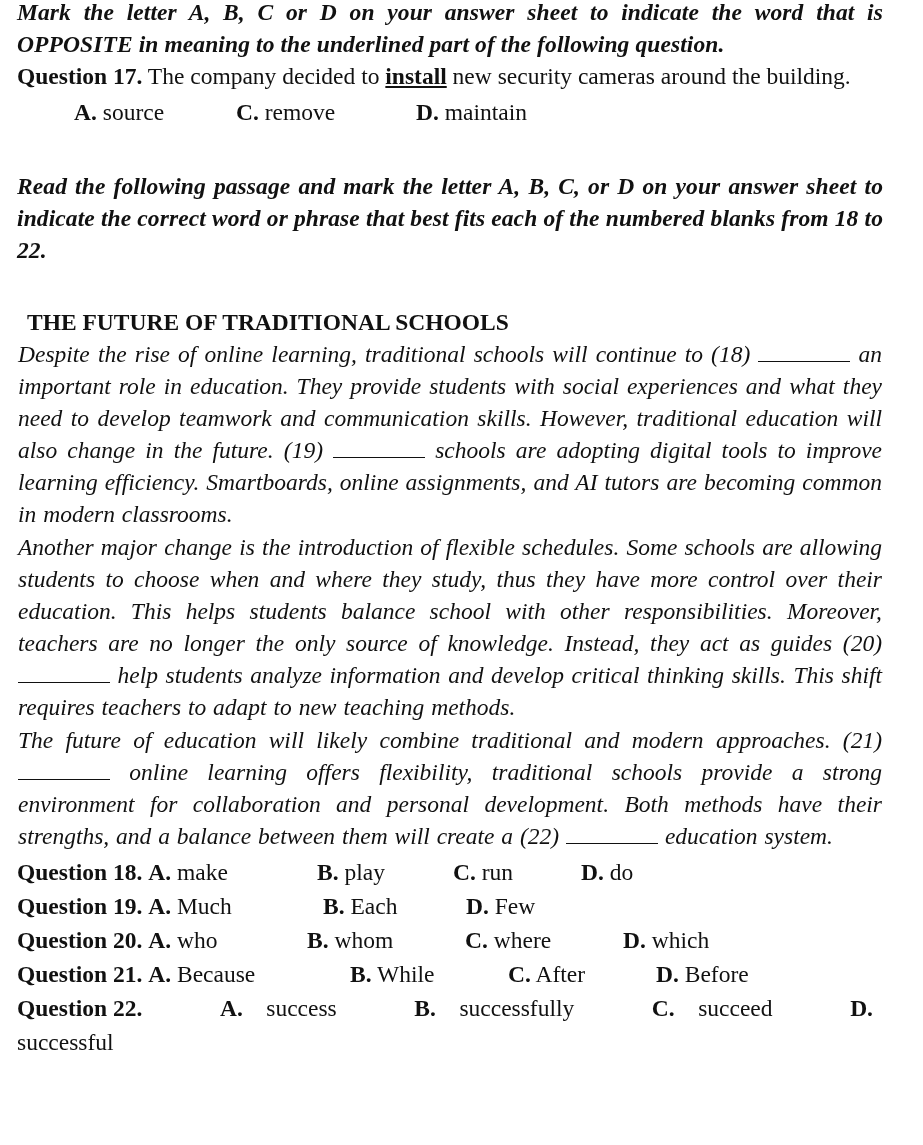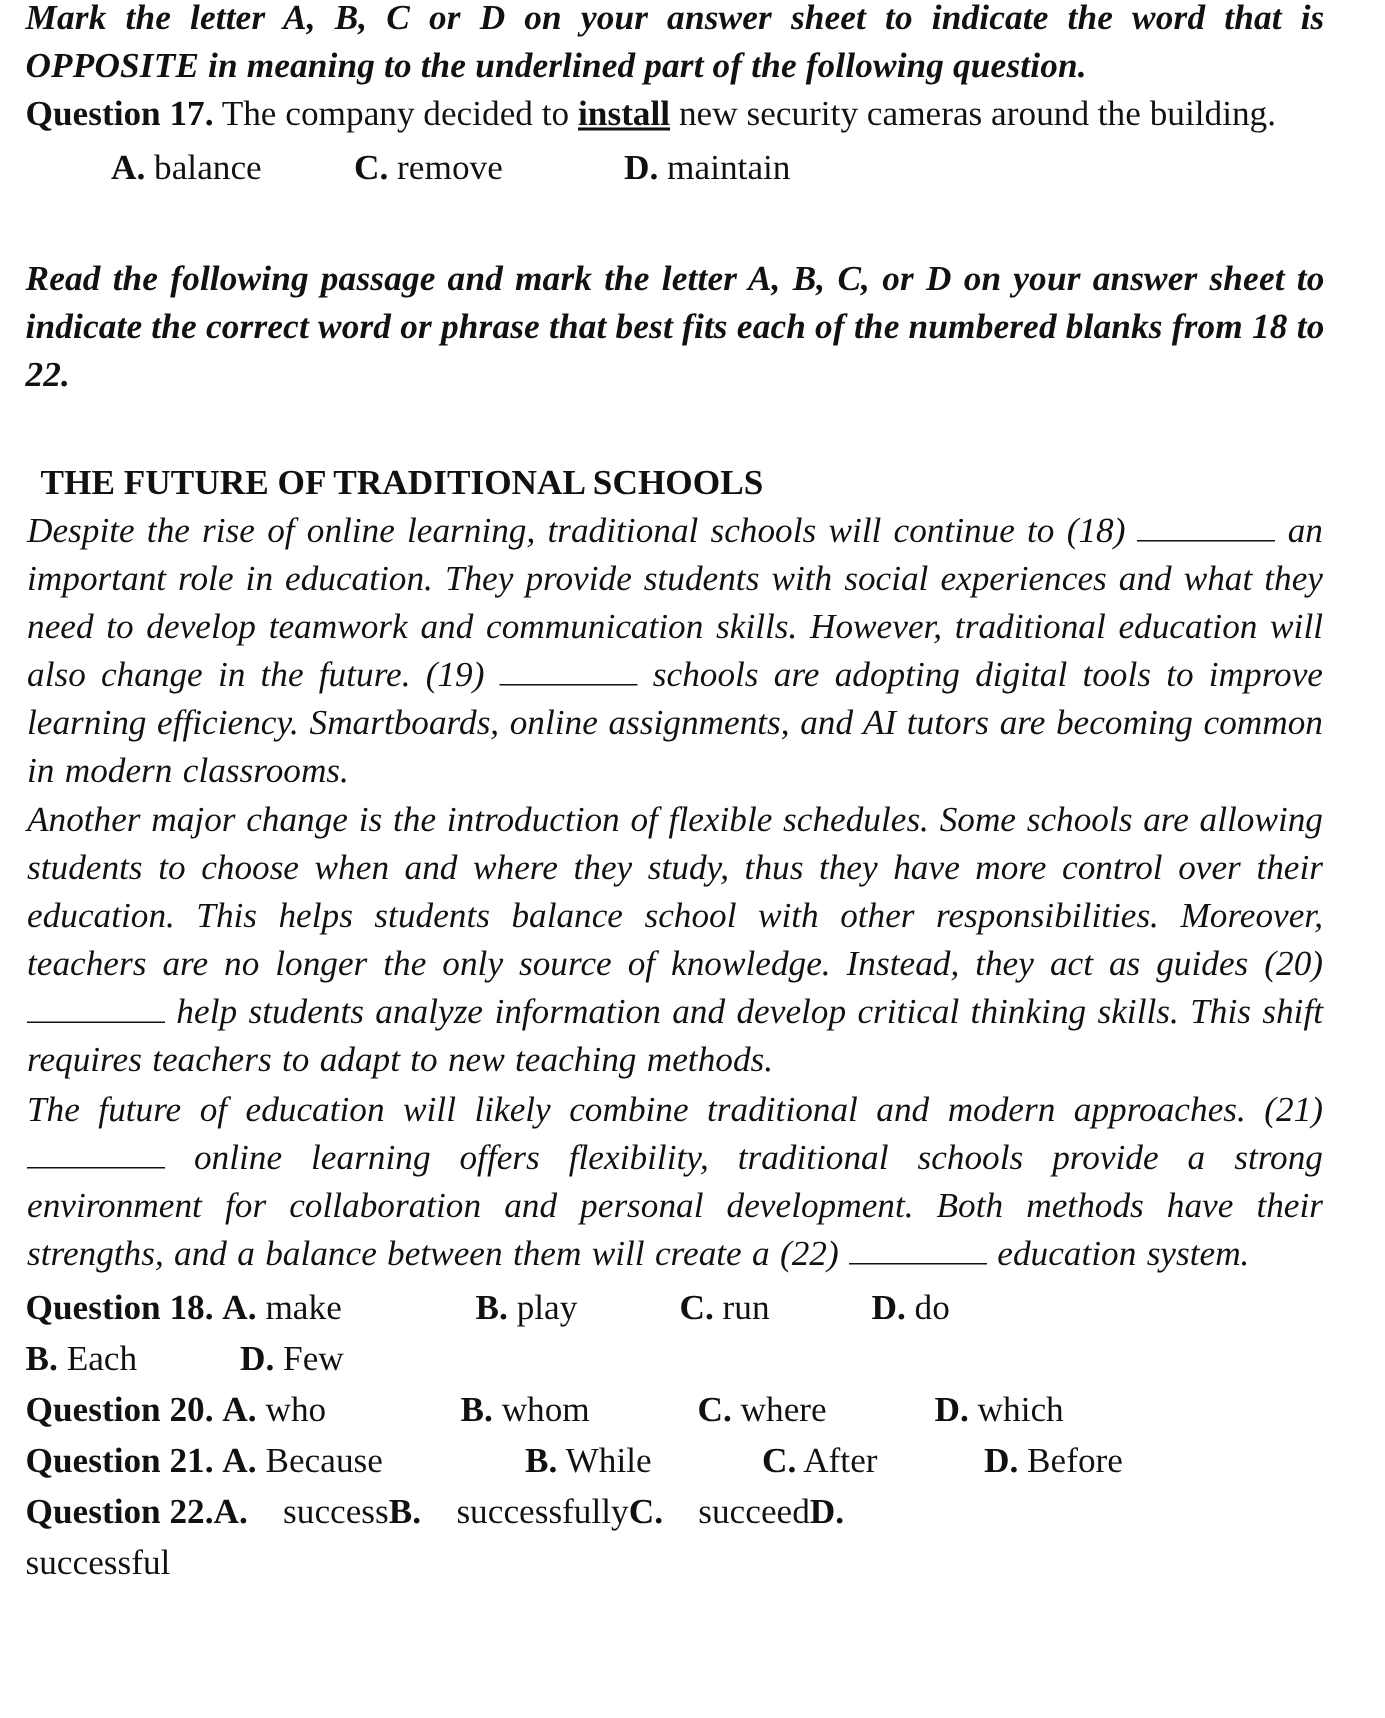--- a/index.html
+++ b/index.html
@@ -69,34 +69,34 @@
       height: 34px;
       align-items: baseline;
       white-space: nowrap;
     }
     .arow b { font-weight: bold; }
     .arow .qa { display: inline-block; }
     .r18 .c0 { width: 300px; } .r18 .c1 { width: 136px; } .r18 .c2 { width: 128px; }
     .r19 .c0 { width: 306px; } .r19 .c1 { width: 143px; } .r19 .c2 { width: 156px; }
     .r20 .c0 { width: 290px; } .r20 .c1 { width: 158px; } .r20 .c2 { width: 158px; }
     .r21 .c0 { width: 333px; } .r21 .c1 { width: 158px; } .r21 .c2 { width: 148px; }
-    .r22 { padding-right: 10px; }
+    .r22 { justify-content: space-between; padding-right: 10px; }
     .tail { height: 32px; }
   </style>
 </head>
 <body>
 
 <div class="page">
 
   <p class="instr instr1">Mark the letter A, B, C or D on your answer sheet to indicate the word that is OPPOSITE in meaning to the underlined part of the following question.</p>
 
   <p class="q17"><b>Question 17.</b><span> The company decided to </span><span class="ul">install</span><span> new security cameras around the building.</span></p>
 
   <div class="opts17">
-    <span class="opt o1"><b>A.</b><span> balance</span></span>
+    <span class="opt o1"><b>A.</b><span> source</span></span>
     <span class="opt o3"><b>C.</b><span> remove</span></span>
     <span class="opt"><b>D.</b><span> maintain</span></span>
   </div>
 
   <p class="instr instr2">Read the following passage and mark the letter A, B, C, or D on your answer sheet to indicate the correct word or phrase that best fits each of the numbered blanks from 18 to 22.</p>
 
   <div class="title">THE FUTURE OF TRADITIONAL SCHOOLS</div>
 
   <p class="para p1"><span>Despite the rise of online learning, traditional schools will continue to (18) </span><span class="blank"></span><span> an important role in education. They provide students with social experiences and what they need to develop teamwork and communication skills. However, traditional education will also change in the future. (19) </span><span class="blank"></span><span> schools are adopting digital tools to improve learning efficiency. Smartboards, online assignments, and AI tutors are becoming common in modern classrooms.</span></p>
 
@@ -107,20 +107,21 @@
   <div class="answers">
 
     <div class="arow r18">
       <span class="qa c0"><b>Question 18.</b> <b>A.</b><span> make</span></span>
       <span class="qa c1"><b>B.</b><span> play</span></span>
       <span class="qa c2"><b>C.</b><span> run</span></span>
       <span class="qa"><b>D.</b><span> do</span></span>
     </div>
 
     <div class="arow r19">
+      <span class="qa c0"><b>Question 19.</b> <b>A.</b><span> Much</span></span>
       <span class="qa c1"><b>B.</b><span> Each</span></span>
       <span class="qa"><b>D.</b><span> Few</span></span>
     </div>
 
     <div class="arow r20">
       <span class="qa c0"><b>Question 20.</b> <b>A.</b><span> who</span></span>
       <span class="qa c1"><b>B.</b><span> whom</span></span>
       <span class="qa c2"><b>C.</b><span> where</span></span>
       <span class="qa"><b>D.</b><span> which</span></span>
     </div>

